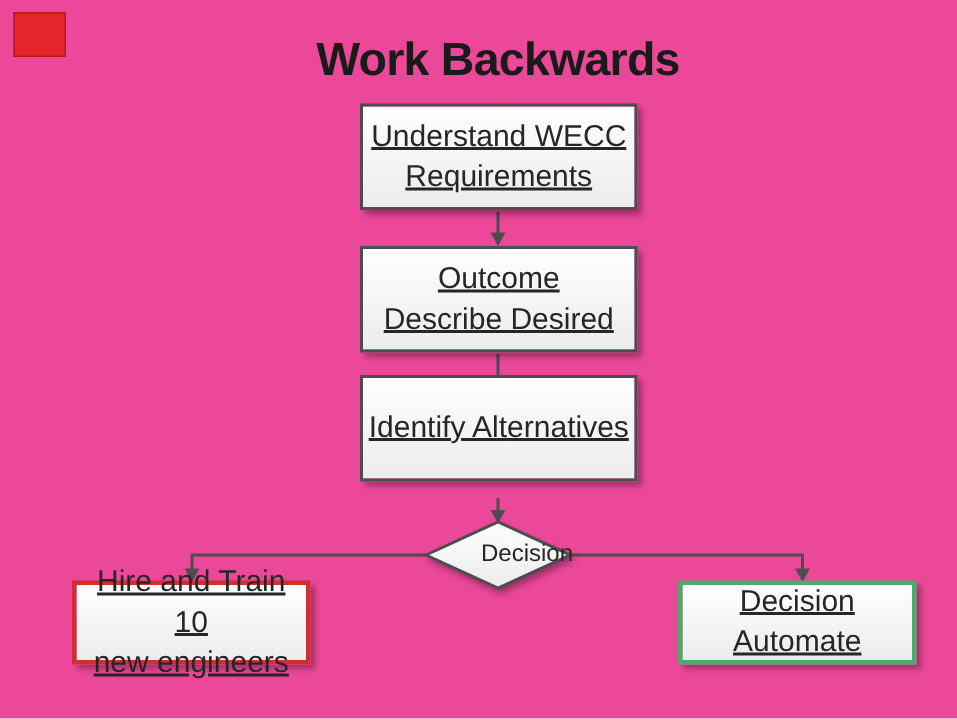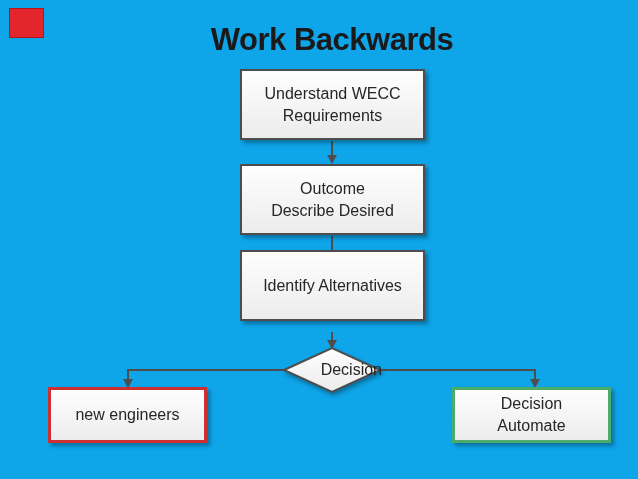--- a/index.html
+++ b/index.html
@@ -1,17 +1,17 @@
 <!DOCTYPE html>
 <html style="--marker-red: #e4252c; --accent-red: #cc3030; --accent-green: #4aab6b; --line-gray: #4d4d4d; --text-dark: #262626; --box-fill-top: #fefefe; --box-fill-bottom: #ececec;"><head>
 <meta charset="utf-8">
 <style>
   html, body { margin:0; padding:0; background:#ffffff; }
   .slide {
-    position:relative; width:638px; height:479px; background:#0ea5e9;
+    position:relative; width:638px; height:479px; background:#ec4899;
     font-family:"Liberation Sans", sans-serif; overflow:hidden;
     color:var(--text-dark, #262626);
   }
   .red-marker {
     position:absolute; left:9px; top:8px; width:35px; height:30px;
     background:var(--marker-red, #e4252c); border:1px solid #b5161d; box-sizing:border-box;
   }
   .title {
     position:absolute; left:132px; top:24px; width:400px; margin:0;
     text-align:center; font-size:31px; font-weight:bold; color:#1a1a1a;
@@ -25,21 +25,21 @@
   .diamond {
     stroke:var(--line-gray, #4d4d4d); stroke-width:2;
     filter:drop-shadow(2px 3px 2px rgba(0,0,0,0.32));
   }
   .box {
     position:absolute; box-sizing:border-box;
     display:flex; flex-direction:column; align-items:center; justify-content:center;
     text-align:center;
     background:linear-gradient(180deg, var(--box-fill-top, #fefefe) 0%, var(--box-fill-bottom, #ececec) 100%);
     box-shadow:3px 3px 4px rgba(0,0,0,0.32);
-    font-size:16px; line-height:1.35; color:var(--text-dark, #262626);
+    font-size:20px; line-height:1.35; color:var(--text-dark, #262626);text-decoration:underline;
   }
   .process { left:240px; width:185px; height:71px; border:2px solid var(--line-gray, #4d4d4d); }
   .process.p1 { top:69px; }
   .process.p2 { top:164px; }
   .process.p3 { top:250px; }
   .outcome { top:387px; width:159px; height:56px; }
   .outcome.red   { left:48px;  border:3px solid var(--accent-red, #cc3030); }
   .outcome.green { left:452px; border:3px solid var(--accent-green, #4aab6b); }
   .box span { display:block; }
   .decision-label {
@@ -102,20 +102,21 @@
     <span>Describe Desired</span>
   </div>
 
   <div class="box process p3">
     <span>Identify Alternatives</span>
   </div>
 
   <div class="decision-label">Decision</div>
 
   <div class="box outcome red">
+    <span>Hire and Train 10</span>
     <span>new engineers</span>
   </div>
 
   <div class="box outcome green">
     <span>Decision</span>
     <span>Automate</span>
   </div>
 
 </div>
 

